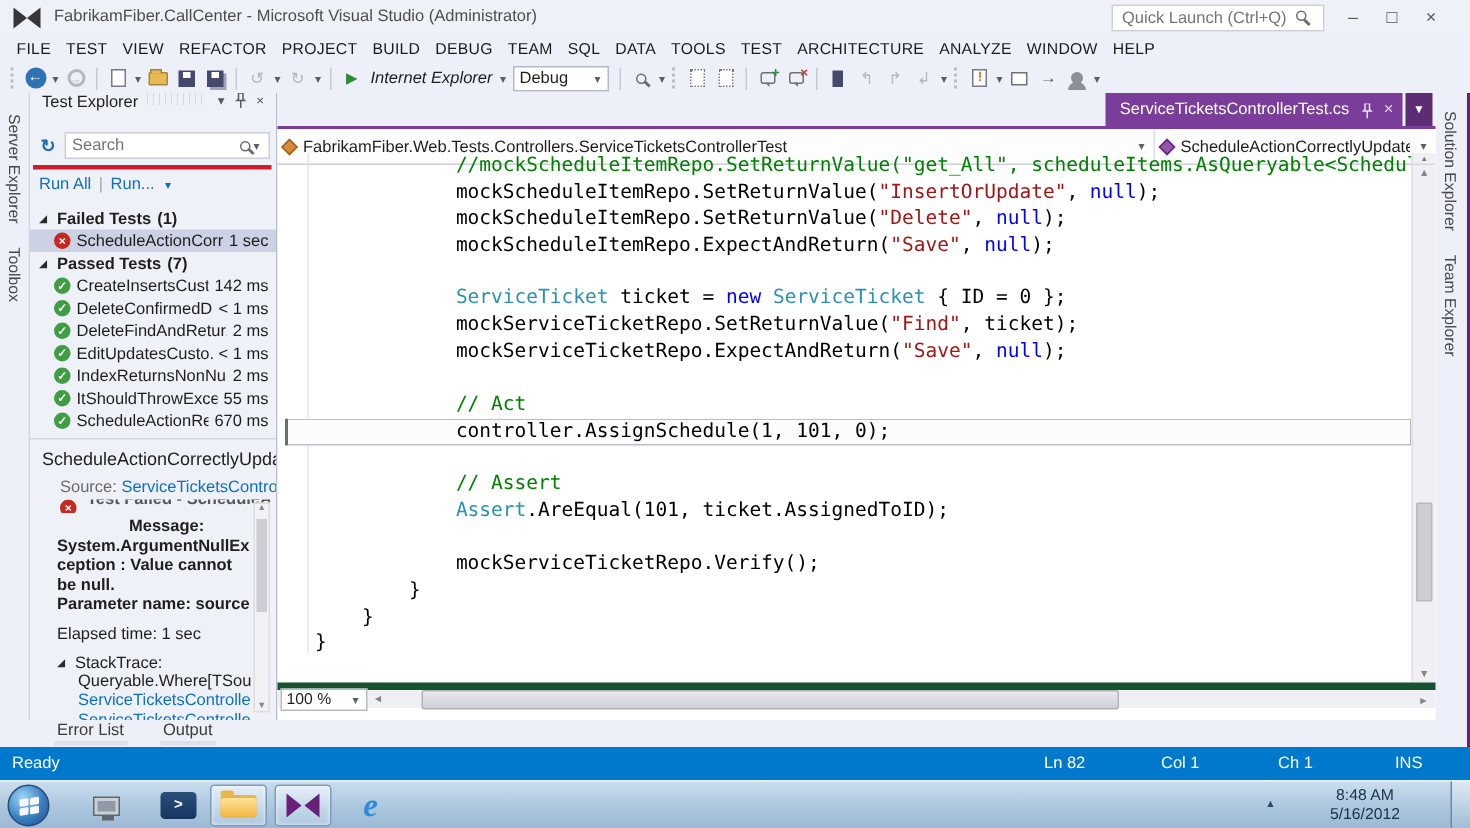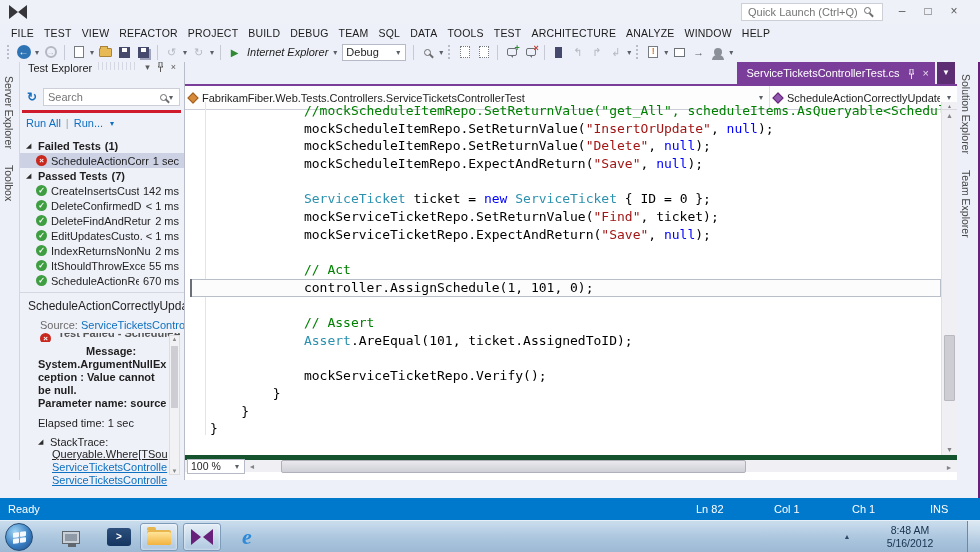--- a/index.html
+++ b/index.html
@@ -90,21 +90,21 @@
   #td-source { position:absolute; top:26px; left:20px; font-size:11px; color:#6a6a6a; white-space:nowrap; overflow:hidden; width:144px; }
   #td-source .lnk { margin-left:3px; }
   #td-clip { position:absolute; top:40px; left:20px; width:140px; height:9px; overflow:hidden; }
   #td-clip .t-ic { position:absolute; left:0; top:0; }
   #td-clip .clip-txt { position:absolute; left:18px; top:-6px; font-weight:bold; font-size:11px; color:#555; white-space:nowrap; }
   #td-scroll { position:absolute; top:52px; left:18px; width:130px; }
   #td-scroll .msg-label { font-weight:bold; margin-bottom:1px;margin-left:48px; }
   .msg-line { font-weight:bold; line-height:13px; }
   #td-elapsed { margin-top:6px; line-height:14px; }
   #td-stack-label { margin-top:6px; display:flex; gap:4px; align-items:center; }
-  .frame { margin-left:14px; line-height:13px; white-space:nowrap; overflow:hidden;text-decoration:underline; }
+  .frame { margin-left:14px; line-height:13px; white-space:nowrap; overflow:hidden; }
   #td-sb { position:absolute; top:42px; right:4px; width:11px; height:140px; background:#f2f2f5; border:1px solid #ddd; }
   #td-sb .sb-up, #td-sb .sb-dn { position:absolute; left:0; width:9px; text-align:center; font-size:6px; color:#888; }
   #td-sb .sb-up { top:0; } #td-sb .sb-dn { bottom:0; }
   #td-sb .sb-thumb { position:absolute; left:1px; top:10px; width:7px; height:62px; background:#cdcdd3; }
 
   
   #editor { position:absolute; top:62px; left:185px; width:772px; height:418px; background:#fff; }
   #tab-strip { position:absolute; top:0; left:0; width:100%; height:22px; background:#edf0f8; }
   #doc-tab { position:absolute; right:22px; top:0; height:22px; background:#7a3d99; color:#fff; display:flex; align-items:center; padding:0 6px 0 10px; gap:7px; font-size:11px; }
   .tab-pin { width:9px; height:9px; }
@@ -173,20 +173,21 @@
 </head>
 <body>
 
 <div id="screen">
 
   <div id="titlebar">
     <div class="vs-logo">
         <div class="tri-l"></div>
         <div class="tri-r"></div>
       </div>
+    <div id="window-title">FabrikamFiber.CallCenter - Microsoft Visual Studio (Administrator)</div>
     <input id="quick-launch" placeholder="Quick Launch (Ctrl+Q)" style="">
     <span class="mag" id="ql-mag"></span>
     <div class="winbtn" id="btn-min">–</div>
     <div class="winbtn" id="btn-max">□</div>
     <div class="winbtn" id="btn-close">×</div>
   </div>
 
   <div id="menubar">
       <span id="menu-items" style="display:flex;">
         <span class="menu-item">FILE</span>
@@ -465,20 +466,24 @@
           <span class="dd">▾</span>
         </div>
       <div class="h-arrow">◄</div>
       <div id="h-track">
           <div id="h-thumb"></div>
         </div>
       <div class="h-arrow" id="h-right">►</div>
     </div>
   </div>
 
+  <div id="bottom-tabs">
+      <span class="btab">Error List</span>
+      <span class="btab">Output</span>
+    </div>
 
   <div id="statusbar">
     <span id="sb-state">Ready</span>
     <span id="sb-right">
       <span>Ln 82</span>
       <span>Col 1</span>
       <span>Ch 1</span>
       <span id="sb-ins">INS</span>
     </span>
   </div>

